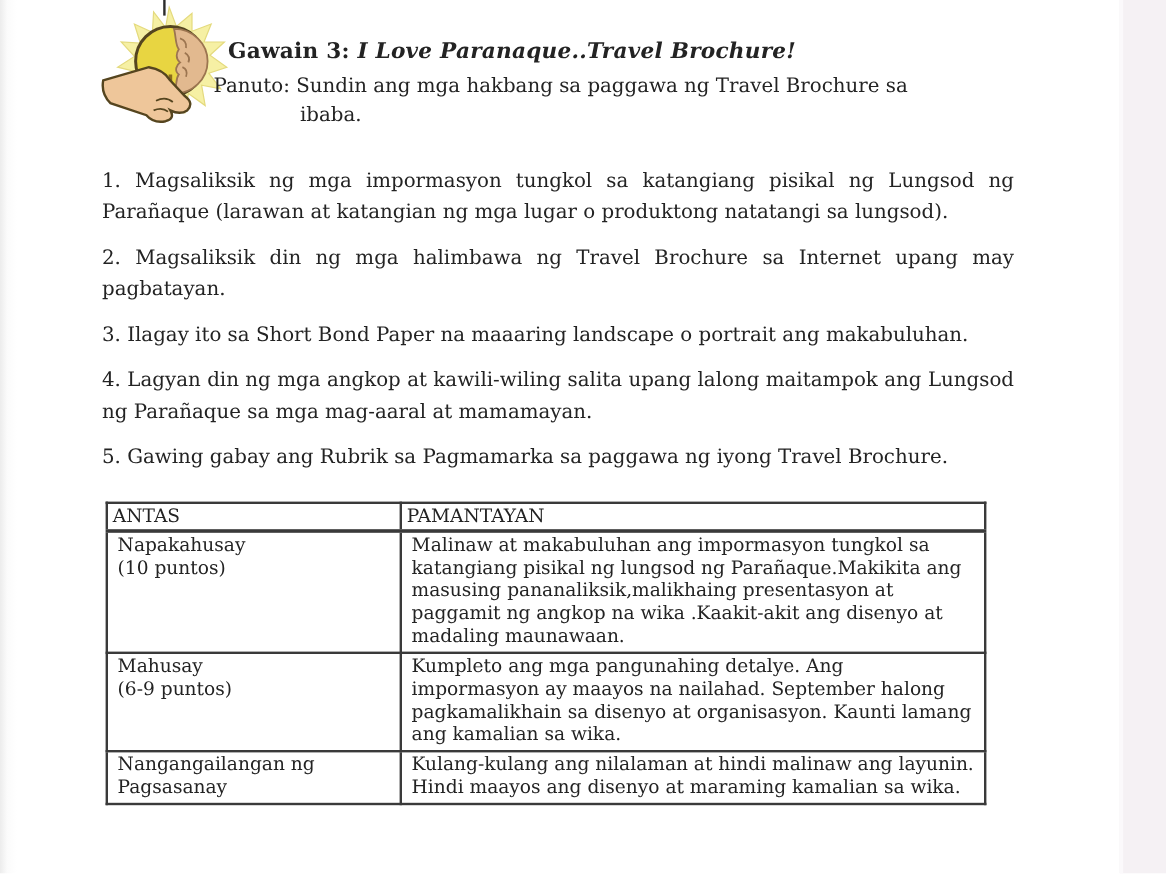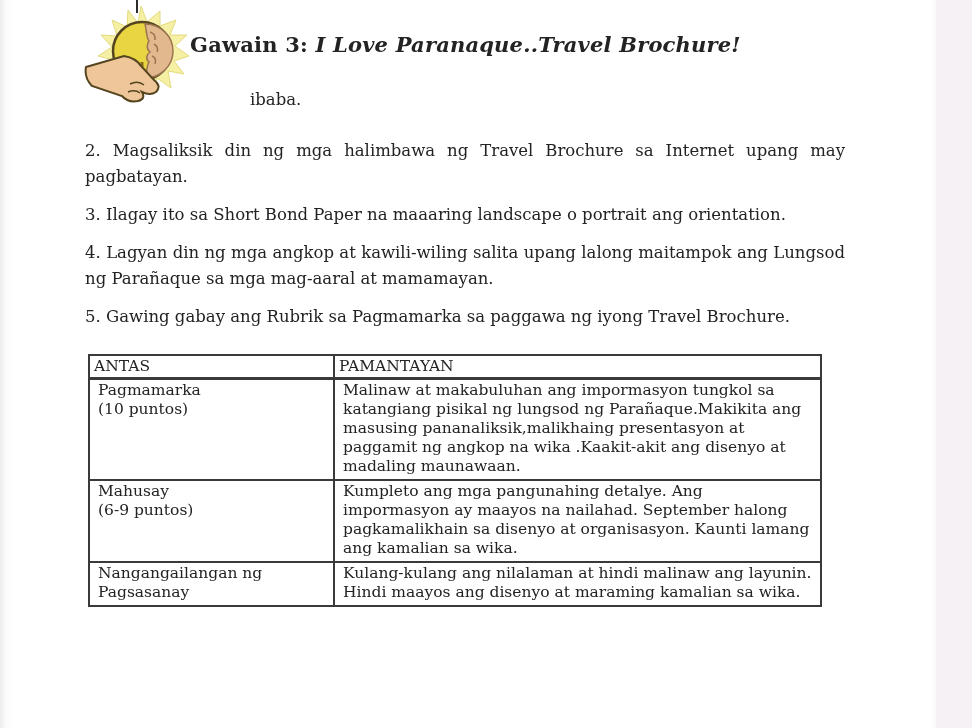--- a/index.html
+++ b/index.html
@@ -28,21 +28,21 @@
   .pen-mark {
     position: absolute;
     left: 136px; top: 0;
     width: 2px; height: 13px;
     background: #2c2c2c;
   }
   
   .header { position: relative; height: 118px; }
   .icon-wrap { position: absolute; left: 84px; top: 4px; width: 108px; height: 102px; }
   .header-text { position: absolute; left: 190px; top: 32px; width: 660px; }
-  .title { font-size: 21px; font-weight: bold; letter-spacing: 0.2px; margin-bottom: 7px; }
+  .title { font-size: 18px; font-weight: bold; letter-spacing: 0.2px; margin-bottom: 7px; }
   .title .t-italic { font-style: italic; }
   .panuto { font-size: 16.5px; line-height: 24px; margin-left: -12px; }
   .panuto .ibaba { display: inline-block; margin-left: 72px; }
   
   .steps { margin: 20px 0 0 85px; width: 760px; }
   .step {
     font-size: 16.5px;
     line-height: 26px;
     text-align: justify;
     margin-bottom: 12px;
@@ -98,49 +98,50 @@
         <path d="M2 63 L40 52 Q52 54 57 62 L70 76 Q78 82 72 88 Q66 92 58 88 Q62 95 54 97 Q44 99 38 92 L8 82 Q0 74 2 63 Z" fill="#eec69a" stroke="#55451f" stroke-width="2"></path>
         <path d="M46 80 q8 -4 14 1 M44 88 q7 -3 12 1" fill="none" stroke="#55451f" stroke-width="1.5"></path>
       </svg>
     </div>
     <div class="header-text">
       <div class="title">
         <span class="t-bold">Gawain 3:</span>
         <span class="t-italic">I Love Paranaque..Travel Brochure!</span>
       </div>
       <div class="panuto">
-        <br>
+        <span>Panuto: Sundin ang mga hakbang sa paggawa ng Travel Brochure sa</span><br>
         <span class="ibaba">ibaba.</span>
       </div>
     </div>
   </div>
 
   <div class="steps">
+    <p class="step"><span>1.</span> <span>Magsaliksik ng mga impormasyon tungkol sa katangiang pisikal ng Lungsod ng Parañaque (larawan at katangian ng mga lugar o produktong natatangi sa lungsod).</span></p>
     <p class="step"><span>2.</span> <span>Magsaliksik din ng mga halimbawa ng Travel Brochure sa Internet upang may pagbatayan.</span></p>
-    <p class="step"><span>3.</span> <span>Ilagay ito sa Short Bond Paper na maaaring landscape o portrait ang orientation.</span></p>
+    <p class="step"><span>3.</span> <span>Ilagay ito sa Short Bond Paper na maaaring landscape o portrait ang makabuluhan.</span></p>
     <p class="step"><span>4.</span> <span>Lagyan din ng mga angkop at kawili-wiling salita upang lalong maitampok ang Lungsod ng Parañaque sa mga mag-aaral at mamamayan.</span></p>
     <p class="step"><span>5.</span> <span>Gawing gabay ang Rubrik sa Pagmamarka sa paggawa ng iyong Travel Brochure.</span></p>
   </div>
 
   <div class="table-wrap">
     <table class="rubric">
       <colgroup>
           <col class="c-antas">
           <col class="c-pam">
         </colgroup>
       <thead>
         <tr>
           <th>ANTAS</th>
           <th>PAMANTAYAN</th>
         </tr>
       </thead>
       <tbody>
         <tr>
           <td>
-            <div class="level">Pagmamarka</div>
+            <div class="level">Napakahusay</div>
             <div class="points">(10 puntos)</div>
           </td>
           <td>Malinaw at makabuluhan ang impormasyon tungkol sa katangiang pisikal ng lungsod ng Parañaque.Makikita ang masusing pananaliksik,malikhaing presentasyon at paggamit ng angkop na wika .Kaakit-akit ang disenyo at madaling maunawaan.</td>
         </tr>
         <tr>
           <td>
             <div class="level">Mahusay</div>
             <div class="points">(6-9 puntos)</div>
           </td>
           <td>Kumpleto ang mga pangunahing detalye. Ang impormasyon ay maayos na nailahad. September halong pagkamalikhain sa disenyo at organisasyon. Kaunti lamang ang kamalian sa wika.</td>

